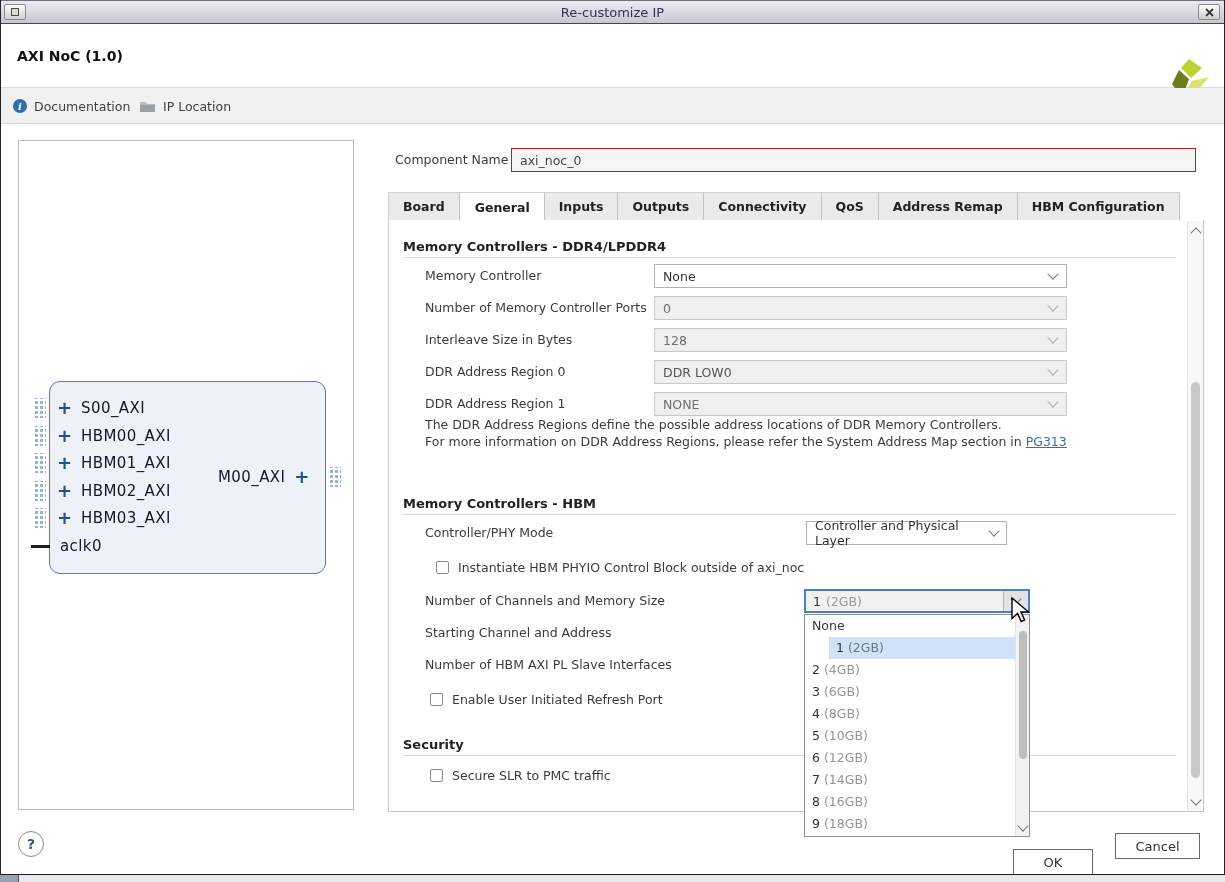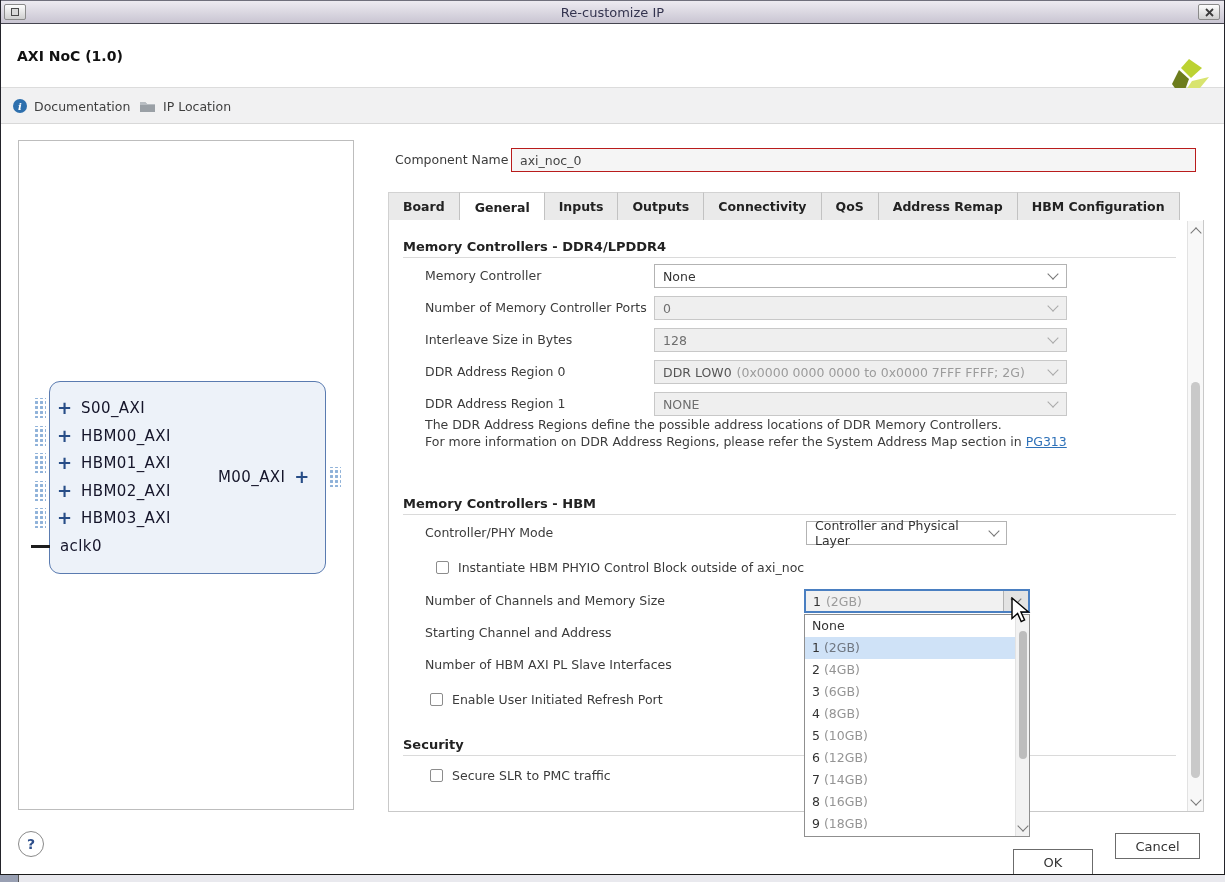--- a/index.html
+++ b/index.html
@@ -70,21 +70,21 @@
   .check .box{width:13px;height:13px;box-sizing:border-box;border:1px solid #8c8c8c;border-radius:2px;background:#fff;}
   
   .vscroll{position:absolute;left:1187px;top:221px;width:16px;height:590px;background:#f8f8f8;border-left:1px solid #e2e2e2;box-sizing:border-box;}
   .vscroll .thumb{position:absolute;left:3px;top:161px;width:9px;height:396px;background:#c9c9c9;border-radius:5px;}
   .sc-arrow{position:absolute;left:0;width:15px;height:15px;display:flex;align-items:center;justify-content:center;}
   
   .popup{position:absolute;left:804px;top:614px;width:226px;height:223px;box-sizing:border-box;background:#fff;
     border:1px solid #8f8f8f;z-index:40;}
   .opt{height:22px;line-height:22px;padding:0 18px 0 7px;color:#333;white-space:nowrap;overflow:hidden;}
   .opt .sfx{color:#949494;margin-left:4px;}
-  .opt.sel{background:#cfe2f7;}
+  .opt.sel{background:#cfe2f7;margin-left:24px;}
   .opt.sel .sfx{color:#6f7680;}
   .popup .pscroll{position:absolute;right:0;top:0;bottom:0;width:14px;background:#f2f2f2;border-left:1px solid #e3e3e3;box-sizing:border-box;}
   .popup .pthumb{position:absolute;left:3px;top:16px;width:8px;height:128px;background:#bdbdbd;border-radius:4px;}
   .popup .pdown{position:absolute;left:0;bottom:1px;width:13px;height:14px;display:flex;align-items:center;justify-content:center;}
   
   .help-btn{position:absolute;left:18px;top:831px;width:26px;height:26px;border:1.5px solid #8a8a8a;border-radius:50%;
     box-sizing:border-box;display:flex;align-items:center;justify-content:center;color:#2d4e8a;font-weight:bold;font-size:14px;background:#fff;}
   .btn-std{position:absolute;top:833px;height:26px;box-sizing:border-box;background:#fff;border:1px solid #6b6b6b;
     display:flex;align-items:center;justify-content:center;font-size:13px;color:#333;cursor:default;}
   .cursor{position:absolute;left:1011px;top:597px;z-index:99;}
@@ -210,21 +210,20 @@
   <div class="combo disabled" style="left:654px;top:328px;width:413px;">
     <span>128</span>
     <span class="btn">
         <i class="chev"></i>
       </span>
   </div>
 
   <div class="flabel" style="top:364px;">DDR Address Region 0</div>
   <div class="combo disabled" style="left:654px;top:360px;width:413px;">
     <span style="color:#555;">DDR LOW0</span>
-    <span class="sfx">(0x0000 0000 0000 to 0x0000 7FFF FFFF; 2G)</span>
     <span class="btn">
         <i class="chev"></i>
       </span>
   </div>
 
   <div class="flabel" style="top:396px;">DDR Address Region 1</div>
   <div class="combo disabled" style="left:654px;top:392px;width:413px;">
     <span>NONE</span>
     <span class="btn">
         <i class="chev"></i>

